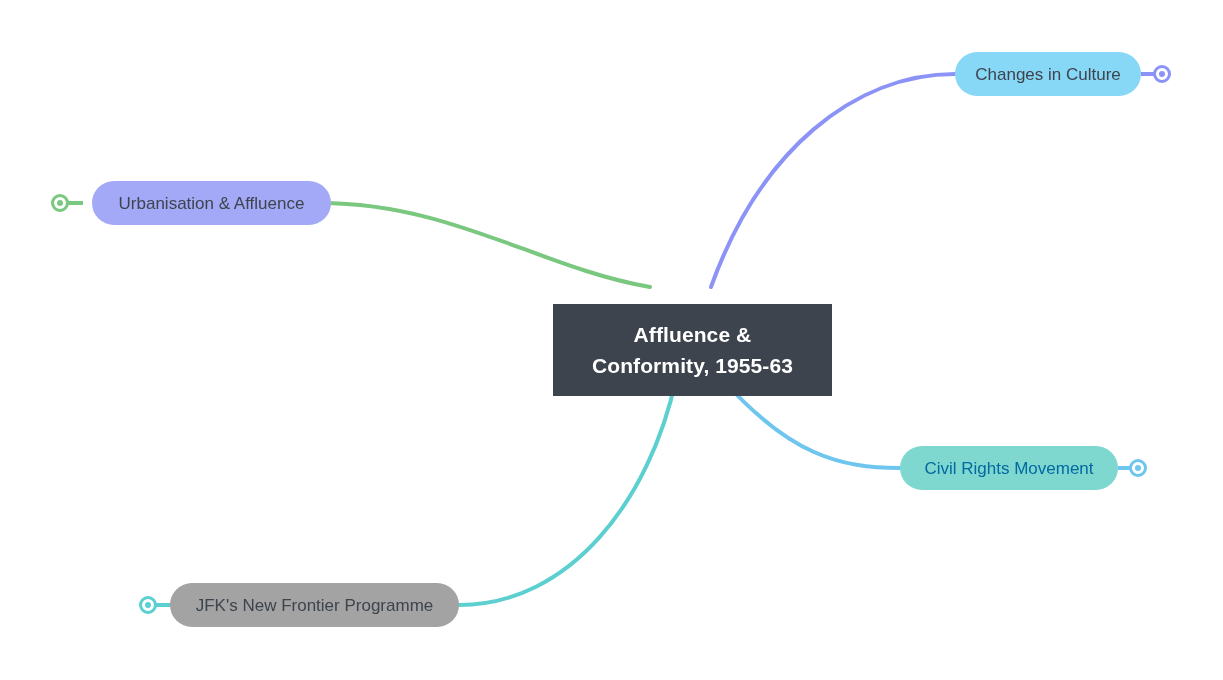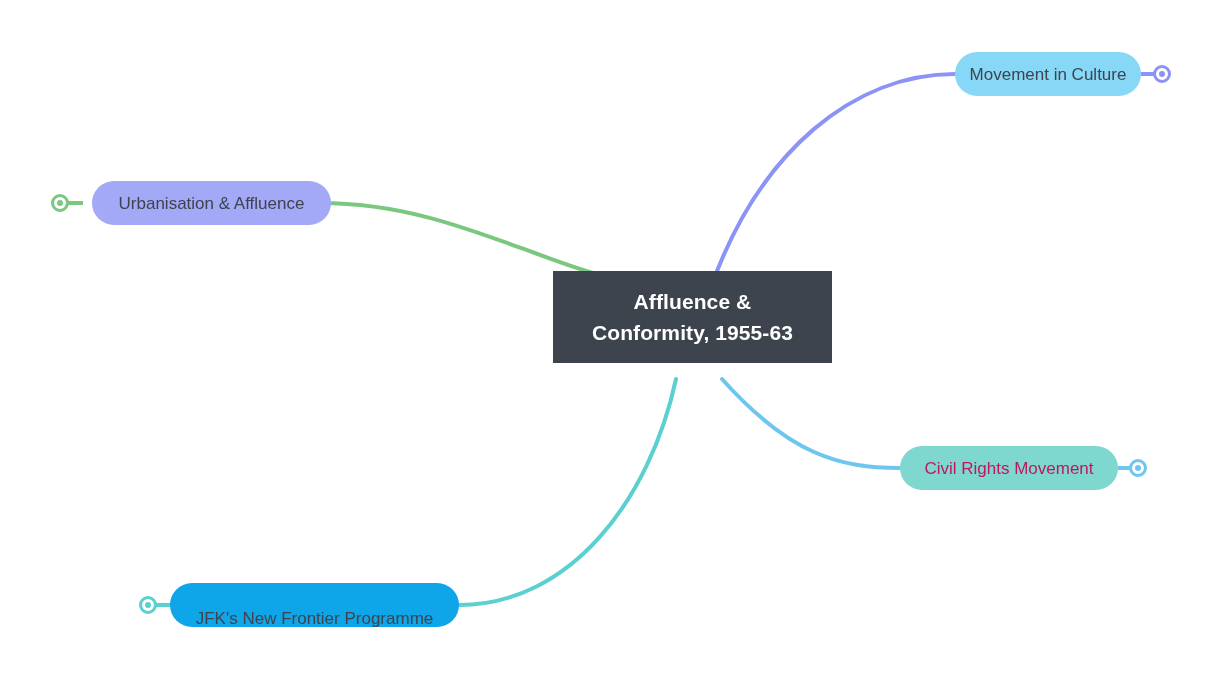--- a/index.html
+++ b/index.html
@@ -110,46 +110,46 @@
     <path class="conn" fill="none" stroke-width="4" stroke-linecap="round" d="M 955 74 C 855 74, 760 150, 711 287" stroke="#8b93f6"></path>
     <path class="conn" fill="none" stroke-width="4" stroke-linecap="round" d="M 722 379 C 790 455, 840 468, 900 468" stroke="#6ec6ef"></path>
     <path class="conn" fill="none" stroke-width="4" stroke-linecap="round" d="M 459 605 C 570 605, 650 500, 676 379" stroke="#5ccfd0"></path>
   </svg>
 
   <div class="stub" style="left: 68px; top: 201px; width: 15px; background: rgb(122, 199, 127);"></div>
   <div class="stub" style="left: 1141px; top: 72px; width: 14px; background: rgb(139, 147, 246);"></div>
   <div class="stub" style="left: 1118px; top: 466px; width: 14px; background: rgb(110, 198, 239);"></div>
   <div class="stub" style="left: 156px; top: 603px; width: 16px; background: rgb(92, 207, 208);"></div>
 
-  <div class="root-node" style="left: 553px; top: 271px; width: 279px; height: 92px; background: rgb(61, 68, 77);">
+  <div class="root-node" style="left: 553px; top: 304px; width: 279px; height: 92px; background: rgb(61, 68, 77);">
     <div class="root-label" style="color: rgb(255, 255, 255);">Affluence &amp;
 Conformity, 1955-63</div>
   </div>
 
   <div class="branch-node" style="left: 92px; top: 181px; width: 239px; background: rgb(163, 169, 247);">
     <span class="branch-label" style="color: rgb(61, 68, 77);">Urbanisation &amp; Affluence</span>
   </div>
   <div class="node-marker" style="left: 51px; top: 194px; border-color: rgb(122, 199, 127);">
     <span class="marker-dot" style="background: rgb(122, 199, 127);"></span>
   </div>
 
   <div class="branch-node" style="left: 955px; top: 52px; width: 186px; background: rgb(135, 215, 247);">
-    <span class="branch-label" style="color: rgb(61, 68, 77);">Movement in Culture</span>
+    <span class="branch-label" style="color: rgb(61, 68, 77);">Changes in Culture</span>
   </div>
   <div class="node-marker" style="left: 1153px; top: 65px; border-color: rgb(139, 147, 246);">
     <span class="marker-dot" style="background: rgb(139, 147, 246);"></span>
   </div>
 
   <div class="branch-node" style="left: 900px; top: 446px; width: 218px; background: rgb(127, 216, 208);">
-    <span class="branch-label" style="color: #be185d;">Civil Rights Movement</span>
+    <span class="branch-label" style="color: #0369a1;">Civil Rights Movement</span>
   </div>
   <div class="node-marker" style="left: 1129px; top: 459px; border-color: rgb(110, 198, 239);">
     <span class="marker-dot" style="background: rgb(110, 198, 239);"></span>
   </div>
 
-  <div class="branch-node" style="left: 170px; top: 583px; width: 289px; background: #0ea5e9; align-items: flex-end;">
+  <div class="branch-node" style="left: 170px; top: 583px; width: 289px; background: #a3a3a3;">
     <span class="branch-label" style="color: rgb(61, 68, 77);">JFK's New Frontier Programme</span>
   </div>
   <div class="node-marker" style="left: 139px; top: 596px; border-color: rgb(92, 207, 208);">
     <span class="marker-dot" style="background: rgb(92, 207, 208);"></span>
   </div>
 
 </div>
 
 </body></html>

